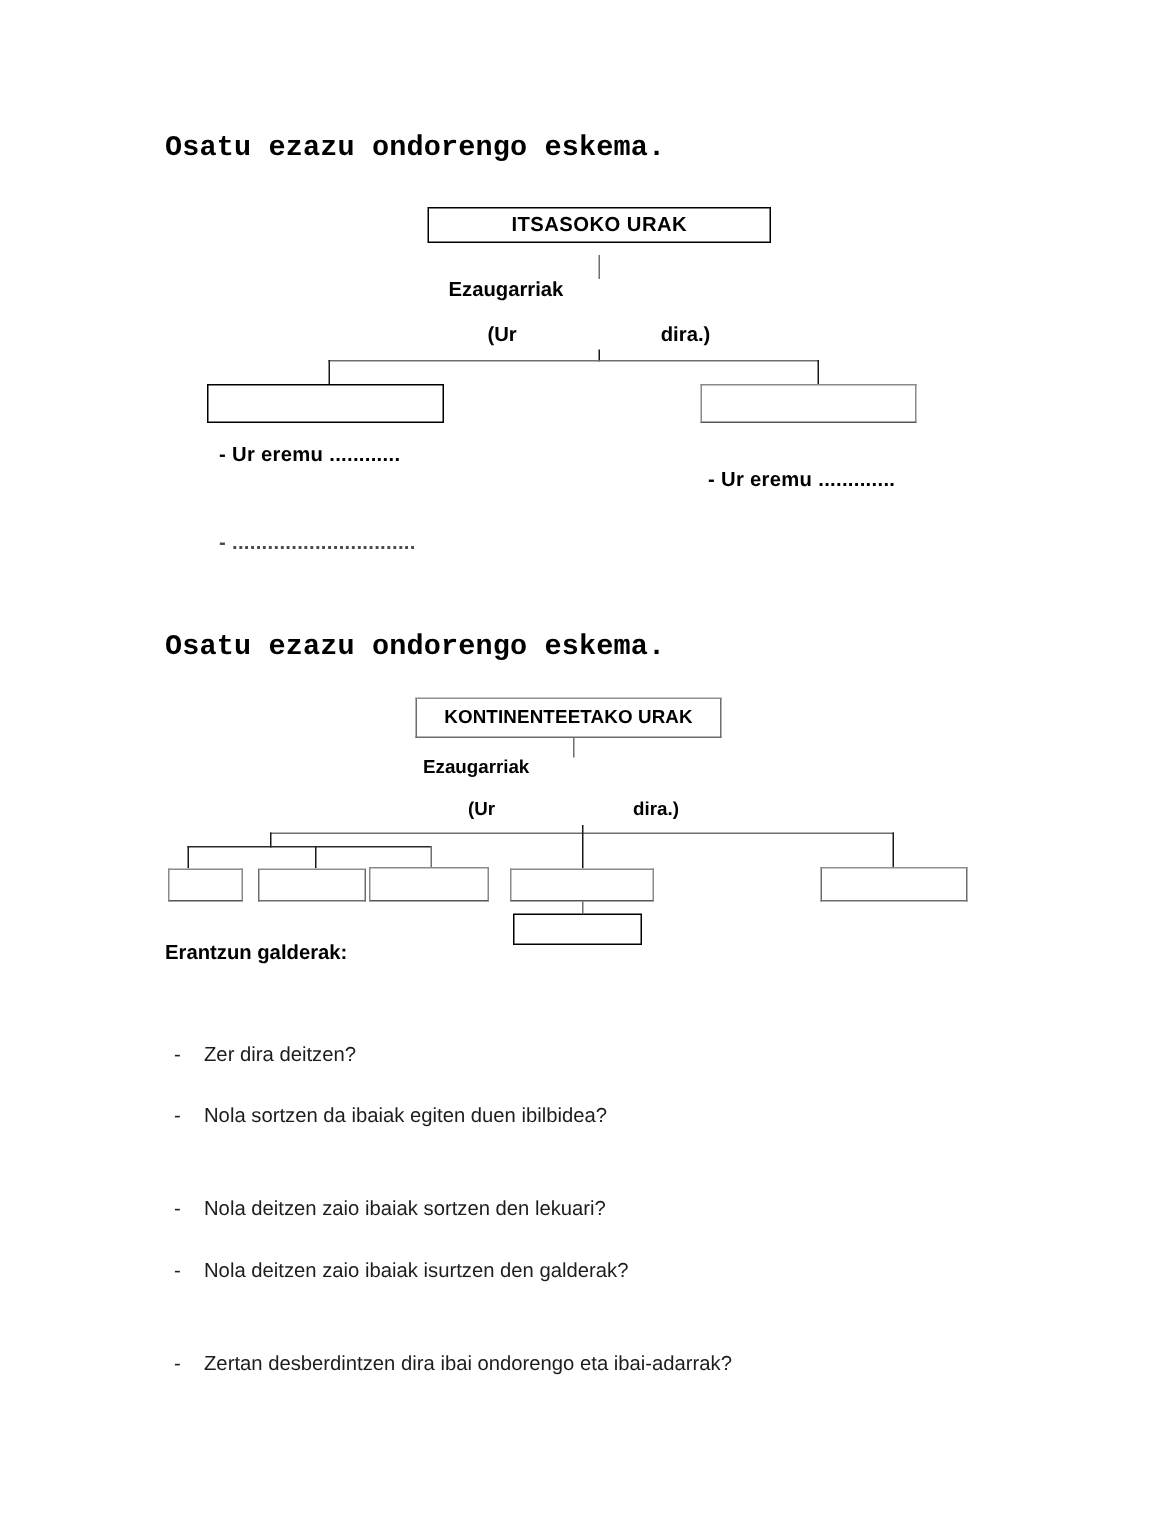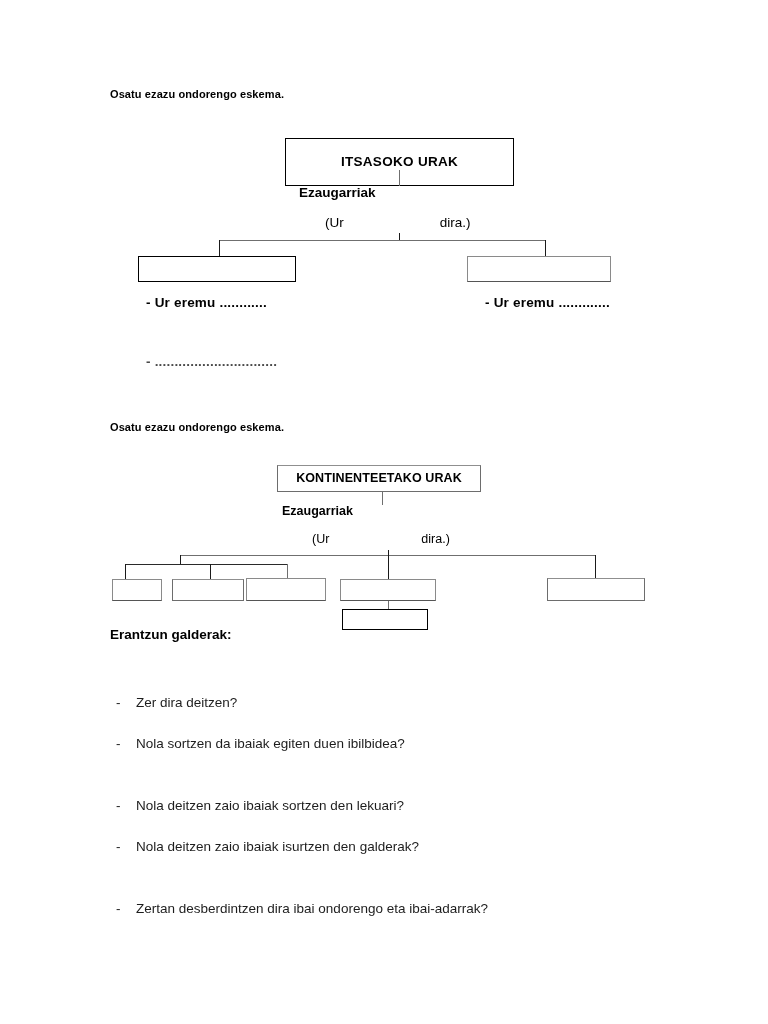--- a/index.html
+++ b/index.html
@@ -16,25 +16,26 @@
     position: relative;
     width: 768px;
     height: 1024px;
     background: #ffffff;
     overflow: hidden;
   }
   .abs { position: absolute; }
 
   
   .section-heading {
-    font-size: 11px;
+    font-size: 19px;
     font-weight: bold;
     letter-spacing: 0.1px;
     white-space: nowrap;
     line-height: 1.1;
+    font-family: Liberation Mono, monospace;
   }
 
   
   .node-box {
     box-sizing: border-box;
     border: 1.4px solid #000000;
     background: #ffffff;
     display: flex;
     align-items: center;
     justify-content: center;
@@ -67,21 +68,21 @@
     text-align: left;
     line-height: 1.1;
   }
   .center-label.sm { font-size: 12.5px; }
 
   .paren-row {
     display: flex;
     align-items: baseline;
     white-space: nowrap;
     font-size: 13.5px;
-    font-weight: normal;
+    font-weight: bold;
   }
   .paren-row .gap { display: inline-block; width: 96px; }
   .paren-row.sm { font-size: 12.5px; }
   .paren-row.sm .gap { width: 92px; }
 
   
   .hline {
     background: #6f6f6f;
     height: 1.3px;
   }
@@ -123,21 +124,21 @@
     flex: 0 0 20px;
   }
 </style>
 </head>
 <body>
 
 <div class="page">
 
   <div class="abs section-heading" style="left:110px; top:88px;">Osatu ezazu ondorengo eskema.</div>
 
-  <div class="abs node-box" style="left:285px; top:138px; width:229px; height:48px;">
+  <div class="abs node-box" style="left:285px; top:138px; width:229px; height:24px;">
     <span class="node-title">ITSASOKO URAK</span>
   </div>
 
   <div class="abs vline" style="left:399px; top:170px; height:16px;"></div>
 
   <div class="abs center-label" style="left:299px; top:186px; width:200px;">Ezaugarriak</div>
 
   <div class="abs paren-row" style="left:325px; top:215px;">
     <span>(Ur</span>
     <span class="gap"></span>
@@ -156,21 +157,21 @@
     <span class="node-title"></span>
   </div>
 
   <div class="abs node-box soft" style="left:467px; top:256px; width:144px; height:26px;">
     <span class="node-title"></span>
   </div>
 
   <div class="abs fill-line" style="left:146px; top:296px;">- Ur eremu ............</div>
   <div class="abs fill-line faint" style="left:146px; top:355px;">- ...............................</div>
 
-  <div class="abs fill-line" style="left:472px; top:296px;margin-left:13px;">- Ur eremu .............</div>
+  <div class="abs fill-line" style="left:472px; top:313px;">- Ur eremu .............</div>
 
   <div class="abs section-heading" style="left:110px; top:421px;">Osatu ezazu ondorengo eskema.</div>
 
   <div class="abs node-box soft2" style="left:277px; top:465px; width:204px; height:27px;">
     <span class="node-title small">KONTINENTEETAKO URAK</span>
   </div>
 
   <div class="abs vline" style="left:382px; top:492px; height:13px;"></div>
 
   <div class="abs center-label sm" style="left:282px; top:505px; width:200px;">Ezaugarriak</div>

